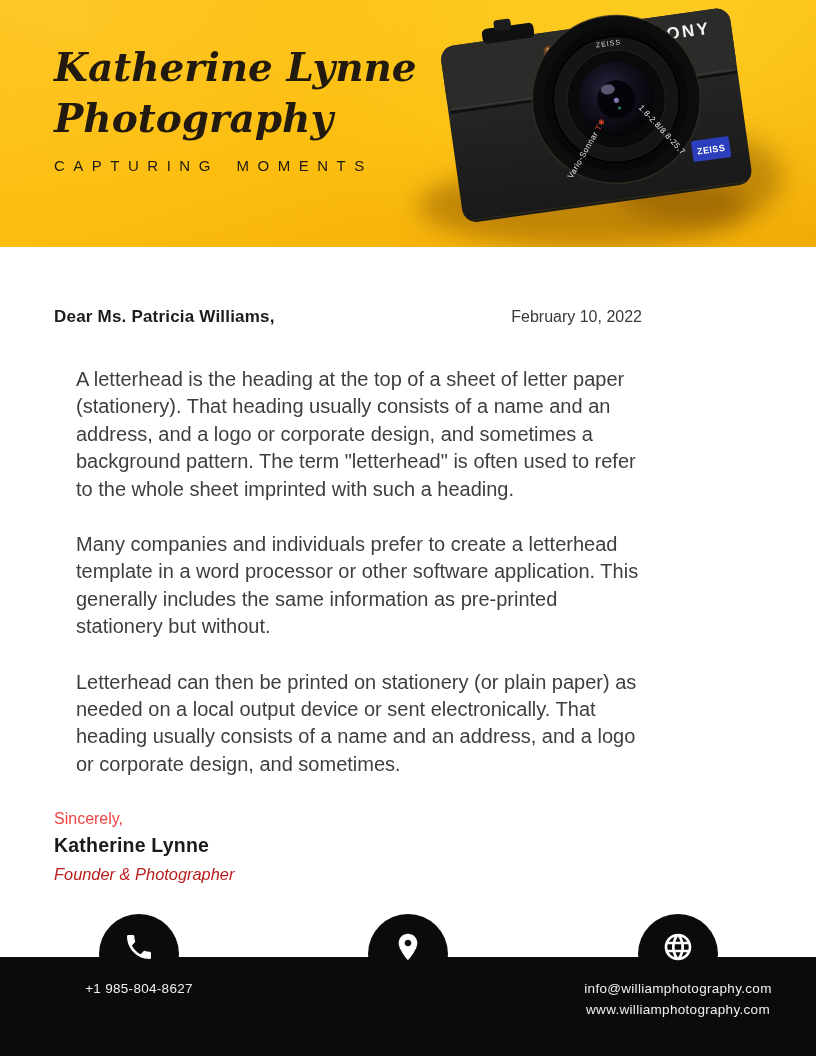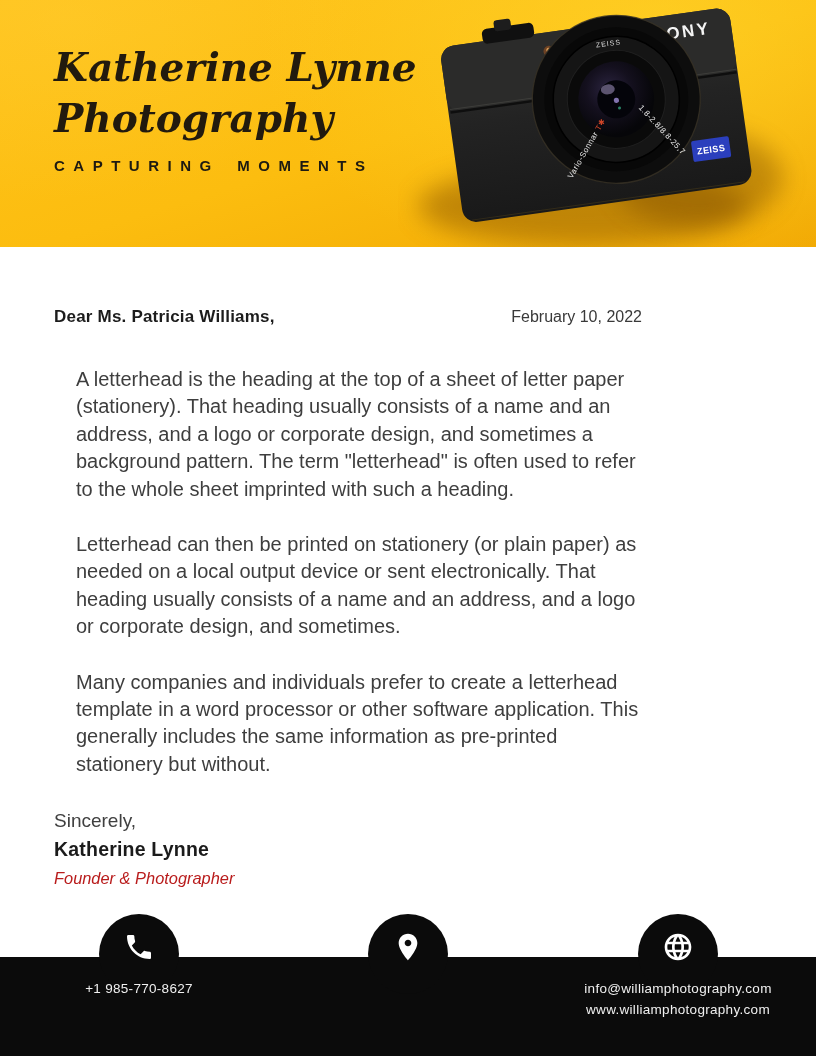--- a/index.html
+++ b/index.html
@@ -14,35 +14,35 @@
       radial-gradient(ellipse 640px 420px at 80% 12%, rgba(255,216,47,0.55), rgba(255,216,47,0) 62%),
       radial-gradient(ellipse 500px 300px at 8% 8%, rgba(255,206,54,0.35), rgba(255,206,54,0) 60%),
       linear-gradient(163deg, #ffc41d 0%, #fcbd0f 52%, #f1a803 100%);
   }
   .brand { position:absolute; left:54px; top:42px; z-index:3; }
   .brand-line {
     font-family:"DejaVu Serif", serif; font-style:italic; font-weight:600;
     font-size:39px; line-height:51px; color:#221a0e; letter-spacing:0px;
   }
   .tagline {
-    margin-top:13px; font-size:15px; font-weight:700; letter-spacing:8.5px;
+    margin-top:13px; font-size:15px; font-weight:400; letter-spacing:8.5px;
     word-spacing:5px; color:#1d1a12;
   }
   .camera-svg { position:absolute; left:398px; top:-12px; z-index:2; }
 
   
   .letter { position:absolute; left:0; top:247px; width:696px; padding:60px 54px 0 54px; }
   .salutation-row { display:flex; justify-content:space-between; align-items:baseline; }
   .salutation { font-size:17px; font-weight:bold; color:#1c1c1c; letter-spacing:0.2px; }
   .letter-date { font-size:16px; color:#393939; }
   .para {
     margin-top:39px; font-size:20px; line-height:27.4px; color:#3e3e3e; max-width:710px;margin-left:22px;
   }
   .para + .para { margin-top:28px; }
-  .closing { margin-top:32px; font-size:19px; color:#404040; }
+  .closing { margin-top:32px; font-size:16px; color:#ef4444; }
   .sig-name { margin-top:6px; font-size:19.5px; font-weight:bold; color:#1b1b1b; letter-spacing:0.2px; }
   .sig-role { margin-top:8px; font-size:16.4px; font-style:italic; color:#b91c1c; }
 
   
   .footer { position:absolute; left:0; bottom:0; width:816px; height:142px; }
   .footer-bar { position:absolute; left:0; bottom:0; width:816px; height:99px; background:#0b0b0b; }
   .contact-col { position:absolute; top:0; width:280px; text-align:center; }
   .col-phone   { left:-1px; }
   .col-address { left:268px; }
   .col-web     { left:538px; }
@@ -140,39 +140,39 @@
     </div>
   </div>
 
   <div class="letter">
     <div class="salutation-row">
       <div class="salutation">Dear Ms. Patricia Williams,</div>
       <div class="letter-date">February 10, 2022</div>
     </div>
 
     <p class="para">A letterhead is the heading at the top of a sheet of letter paper (stationery). That heading usually consists of a name and an address, and a logo or corporate design, and sometimes a background pattern. The term "letterhead" is often used to refer to the whole sheet imprinted with such a heading.</p>
+    <p class="para">Many companies and individuals prefer to create a letterhead template in a word processor or other software application. This generally includes the same information as pre-printed stationery but without.</p>
     <p class="para">Letterhead can then be printed on stationery (or plain paper) as needed on a local output device or sent electronically. That heading usually consists of a name and an address, and a logo or corporate design, and sometimes.</p>
-    <p class="para">Many companies and individuals prefer to create a letterhead template in a word processor or other software application. This generally includes the same information as pre-printed stationery but without.</p>
 
     <p class="closing">Sincerely,</p>
     <p class="sig-name">Katherine Lynne</p>
     <p class="sig-role">Founder &amp; Photographer</p>
   </div>
 
   <div class="footer">
     <div class="footer-bar"></div>
 
     <div class="contact-col col-phone">
       <div class="icon-circle">
         <svg viewBox="0 0 24 24">
           <path d="M6.62 10.79c1.44 2.83 3.76 5.14 6.59 6.59l2.2-2.2c.27-.27.67-.36 1.02-.24 1.12.37 2.33.57 3.57.57.55 0 1 .45 1 1V20c0 .55-.45 1-1 1-9.39 0-17-7.61-17-17 0-.55.45-1 1-1h3.5c.55 0 1 .45 1 1 0 1.25.2 2.45.57 3.57.11.35.03.74-.25 1.02l-2.2 2.2z"></path>
         </svg>
       </div>
       <div class="contact-lines">
-        <a class="contact-line">+1 985-770-8627</a>
+        <a class="contact-line">+1 985-804-8627</a>
       </div>
     </div>
 
     <div class="contact-col col-address">
       <div class="icon-circle">
         <svg viewBox="0 0 24 24">
           <path d="M12 2C8.13 2 5 5.13 5 9c0 5.25 7 13 7 13s7-7.75 7-13c0-3.87-3.13-7-7-7zm0 9.5c-1.38 0-2.5-1.12-2.5-2.5s1.12-2.5 2.5-2.5 2.5 1.12 2.5 2.5-1.12 2.5-2.5 2.5z"></path>
         </svg>
       </div>
     </div>

